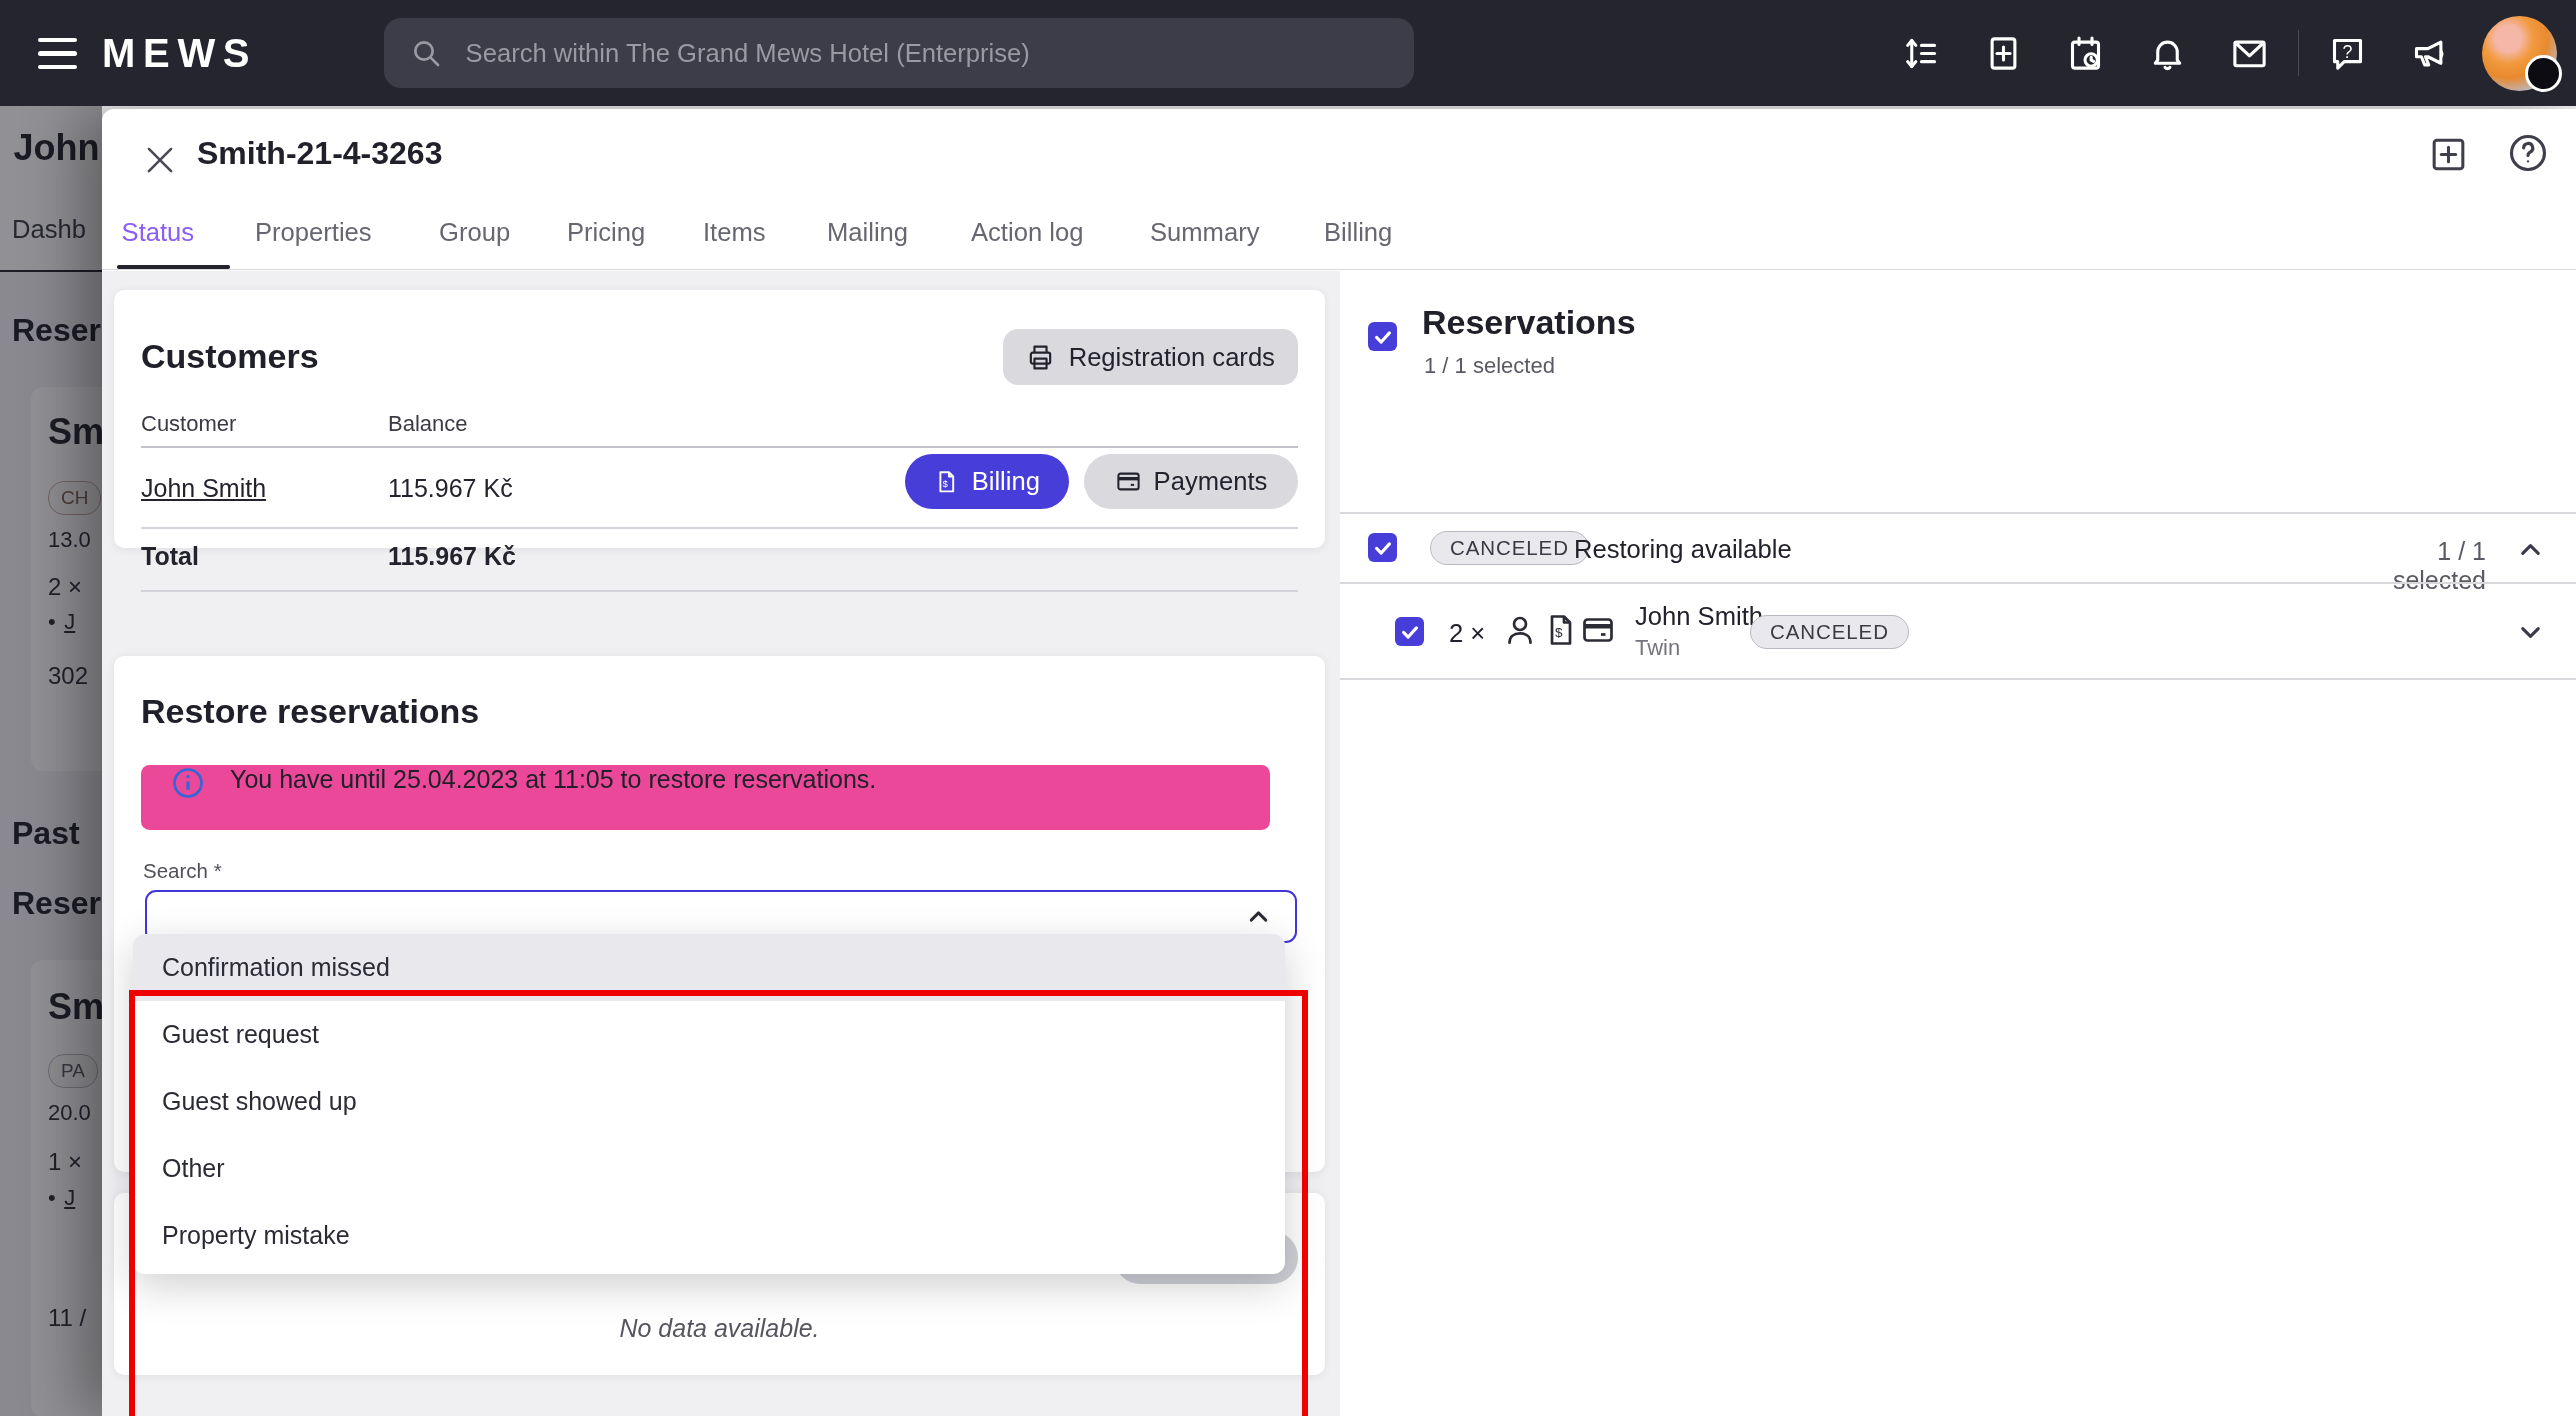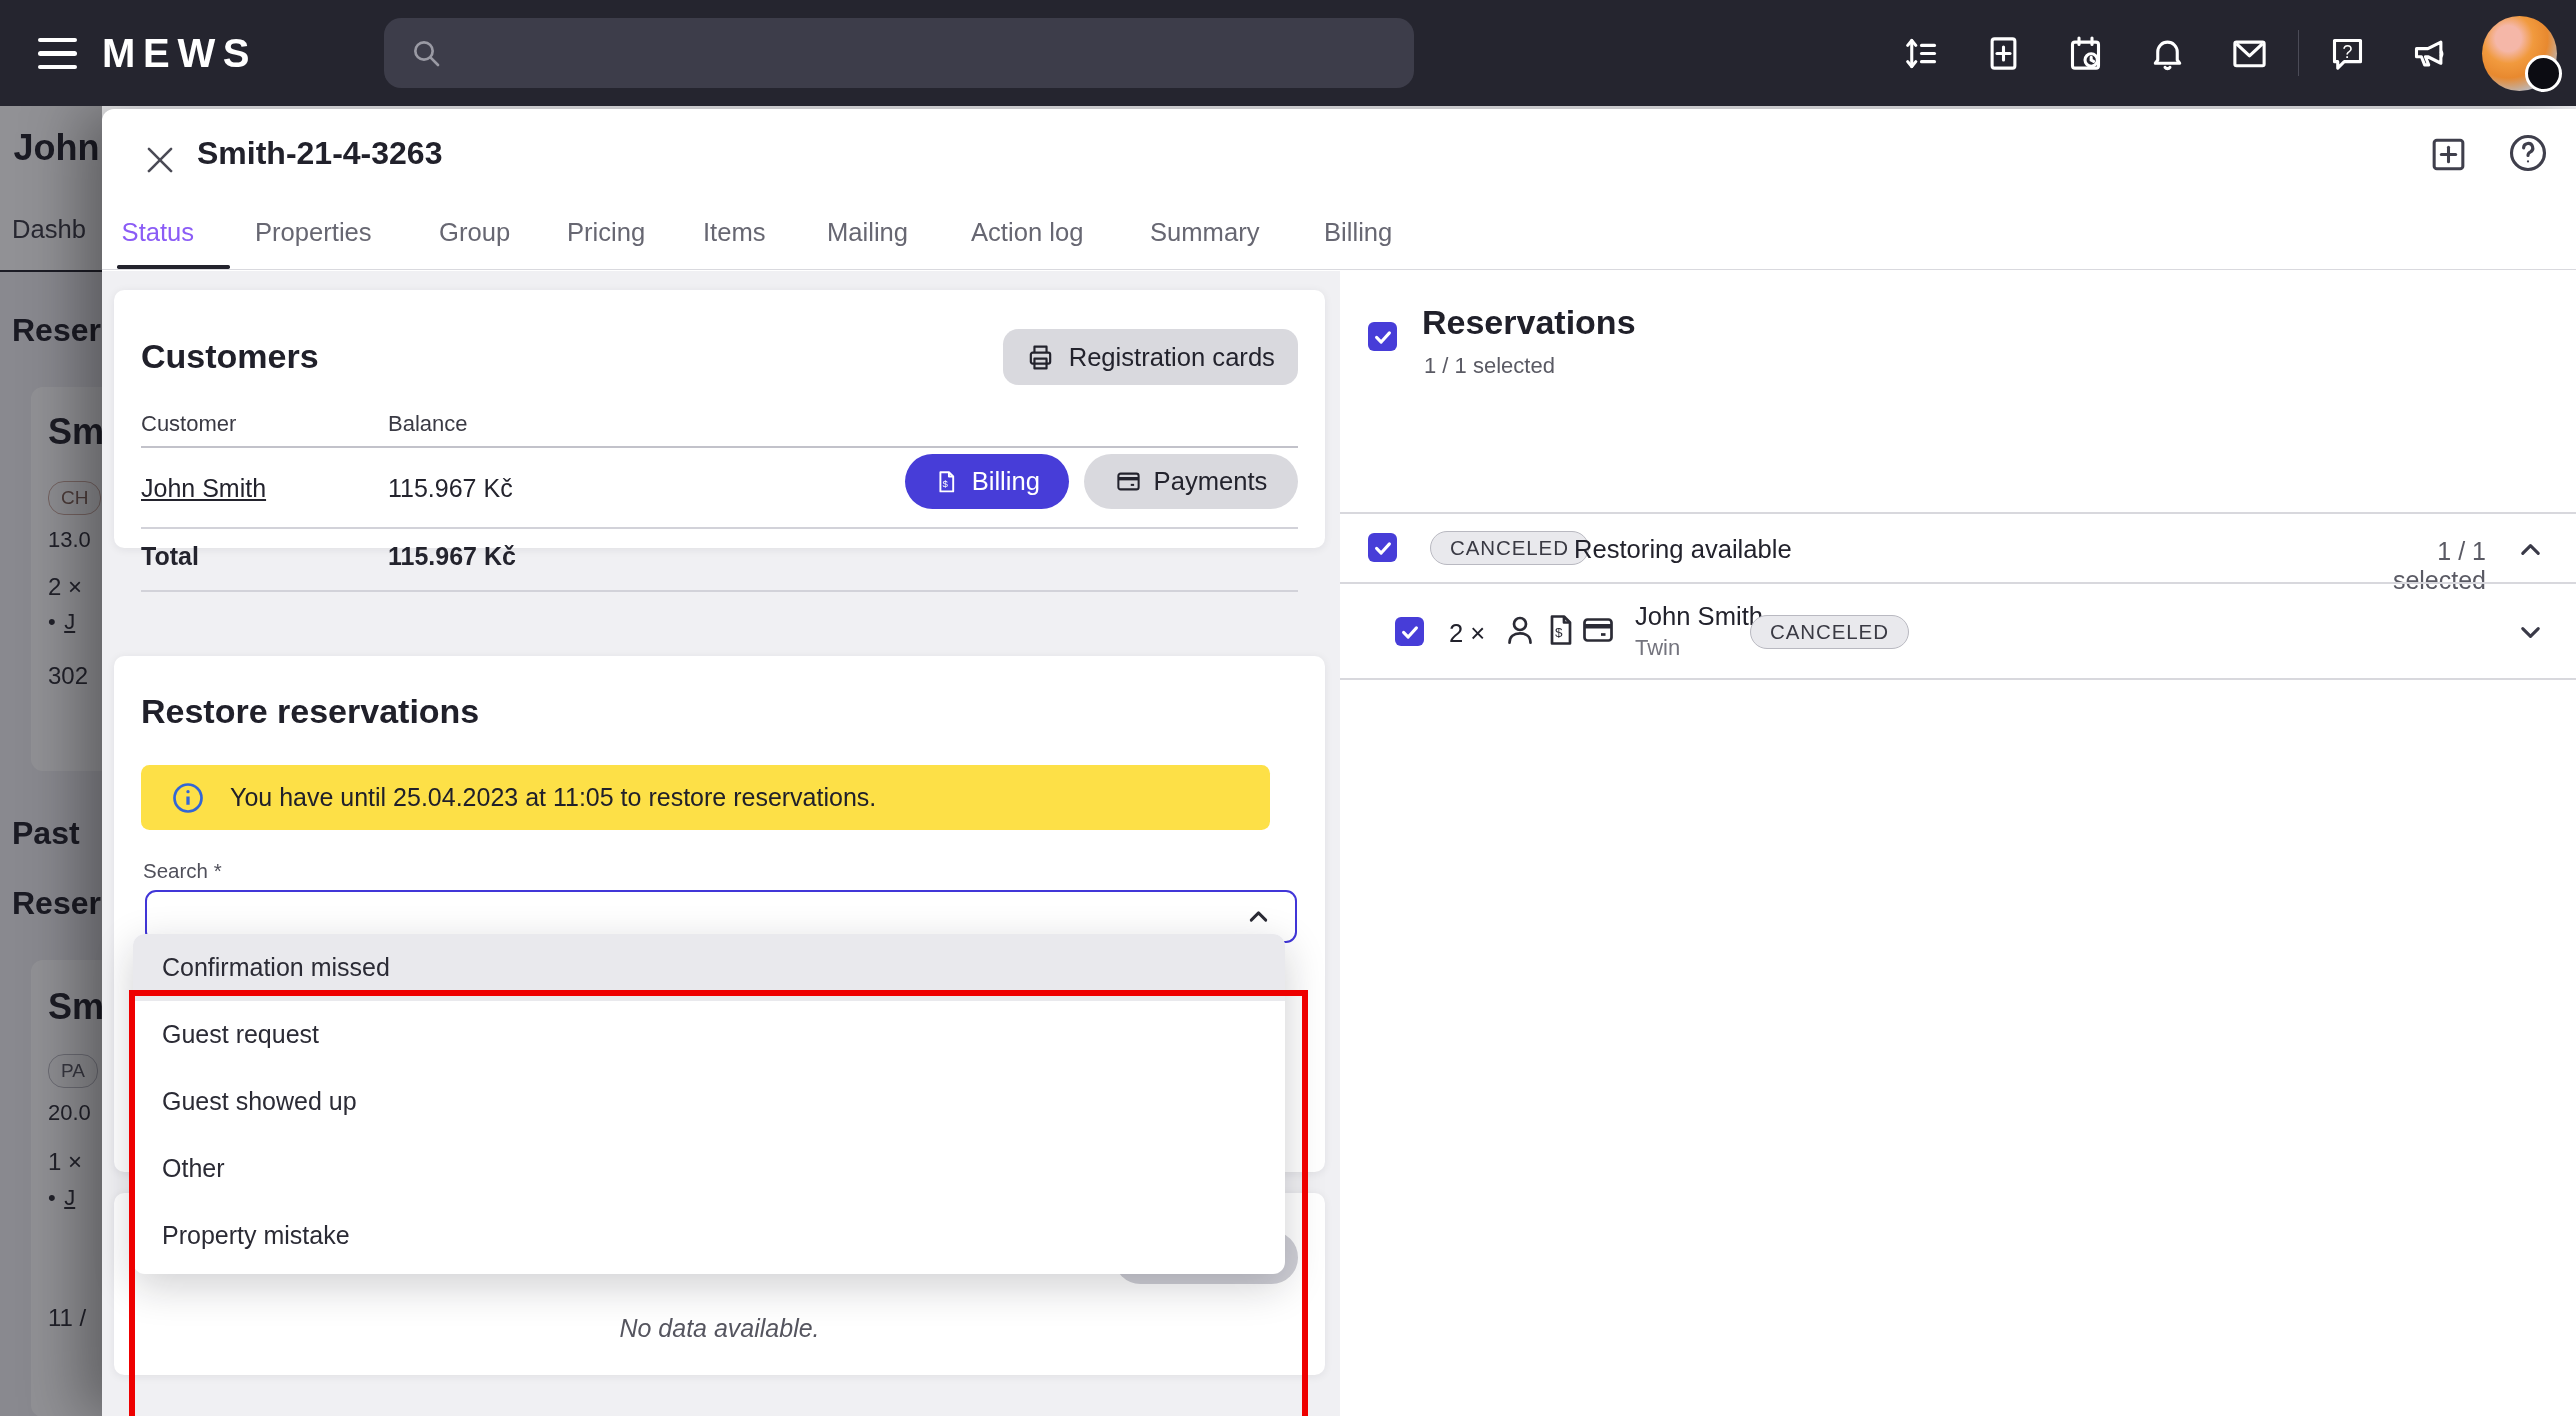--- a/index.html
+++ b/index.html
@@ -58,21 +58,21 @@
   
   .left-col{position:absolute;left:0;top:162px;width:1238px;height:1146px;background:#f0f0f3;}
   .card{position:absolute;background:#fff;border-radius:10.2px;box-shadow:0 1.7px 8.5px rgba(30,30,40,0.07);}
   .h2{font-size:34px;font-weight:650;color:#20202a;}
   .btn-gray{background:#d9d9de;color:#23232d;border:none;border-radius:15.3px;font-family:inherit;font-size:25.6px;display:flex;align-items:center;justify-content:center;gap:13.6px;cursor:pointer;}
   .pill-btn{border:none;border-radius:31px;font-family:inherit;font-size:25.6px;display:flex;align-items:center;justify-content:center;gap:12px;cursor:pointer;}
   .th{font-size:22px;color:#3a3a44;font-weight:500;}
   .cell{font-size:25px;color:#23232d;}
   .hr{position:absolute;height:1.7px;background:#d2d2d9;}
   .link{text-decoration:underline;cursor:pointer;}
-  .banner{position:absolute;background:#fde047;border-radius:8.5px;display:flex;align-items:center;padding:0 29px;box-sizing:border-box;gap:24px;}
+  .banner{position:absolute;background:#ec4899;border-radius:8.5px;display:flex;padding:0 29px;box-sizing:border-box;gap:24px;}
   .banner .txt{font-size:25px;color:#20202a;font-weight:500;}
   .flabel{font-size:20.5px;color:#50505b;}
   .select{position:absolute;background:#fff;border:2.6px solid #4136d8;border-radius:11px;box-sizing:border-box;display:flex;align-items:center;justify-content:flex-end;padding-right:22px;cursor:pointer;}
   .dropdown{position:absolute;background:#fff;border-radius:12px;box-shadow:0 12px 41px rgba(20,20,30,0.2);z-index:6;overflow:hidden;}
   .opt{height:67px;display:flex;align-items:center;padding-left:29px;font-size:25px;color:#2b2b35;cursor:pointer;}
   .opt.hl{background:#e9e9ed;}
   .ghost-btn{position:absolute;width:184px;height:53px;border-radius:26.4px;background:#cfcfd6;z-index:1;}
   .nodata{position:absolute;font-size:25px;font-style:italic;color:#55555f;text-align:center;}
   .redbox{position:absolute;left:27px;top:719px;width:1179px;height:474px;border:6px solid #ee0000;box-sizing:border-box;z-index:8;pointer-events:none;}
 
@@ -307,20 +307,21 @@
       <span></span>
     </div>
   <div class="logo">MEWS</div>
   <div class="search">
     <span style="color:#9a9aa4;">
       <svg viewBox="0 0 24 24" width="32" height="32" fill="none" stroke="currentColor" stroke-width="2">
           <circle cx="10.5" cy="10.5" r="6.5"></circle>
           <line x1="15.5" y1="15.5" x2="21" y2="21" stroke-linecap="round"></line>
         </svg>
     </span>
+    <input type="text" placeholder="Search within The Grand Mews Hotel (Enterprise)" style="">
   </div>
   <div class="tb-icons">
     <div class="tb-icon">
       <svg viewBox="0 0 24 24" width="39" height="39" fill="none" stroke="currentColor" stroke-width="1.9" stroke-linecap="round" stroke-linejoin="round">
           <line x1="6" y1="4" x2="6" y2="20"></line>
           <polyline points="3.5,7 6,4 8.5,7"></polyline>
           <polyline points="3.5,17 6,20 8.5,17"></polyline>
           <line x1="12" y1="7" x2="20" y2="7"></line>
           <line x1="12" y1="12" x2="20" y2="12"></line>
           <line x1="12" y1="17" x2="20" y2="17"></line>

